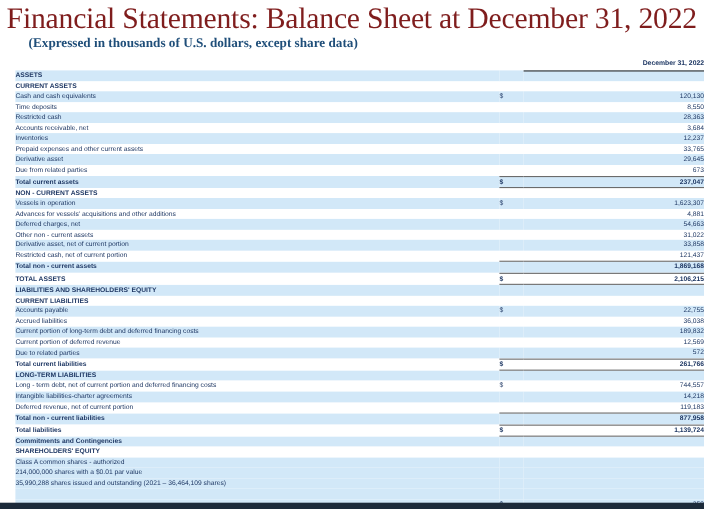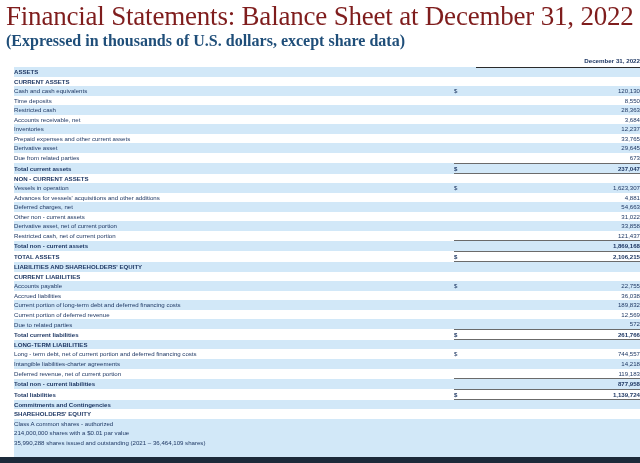--- a/index.html
+++ b/index.html
@@ -20,25 +20,26 @@
     font-family: "Liberation Serif", serif;
     font-size: 27px;
     line-height: 29px;
     font-weight: 400;
     color: #7f1d1d;
     letter-spacing: -0.2px;
     white-space: nowrap;
   }
   #doc-subtitle {
     font-family: "Liberation Serif", serif;
-    font-size: 16px;
+    font-size: 12px;
     font-weight: 700;
     color: #1f4e79;
     margin-top: 1px;
     white-space: nowrap;
+    margin-left: 20px;
   }
 
   
   #statement-table {
     width: 626px;
     margin-left: 14px;
     margin-top: 6px;
     border-collapse: collapse;
     table-layout: fixed;
     font-size: 6.1px;

